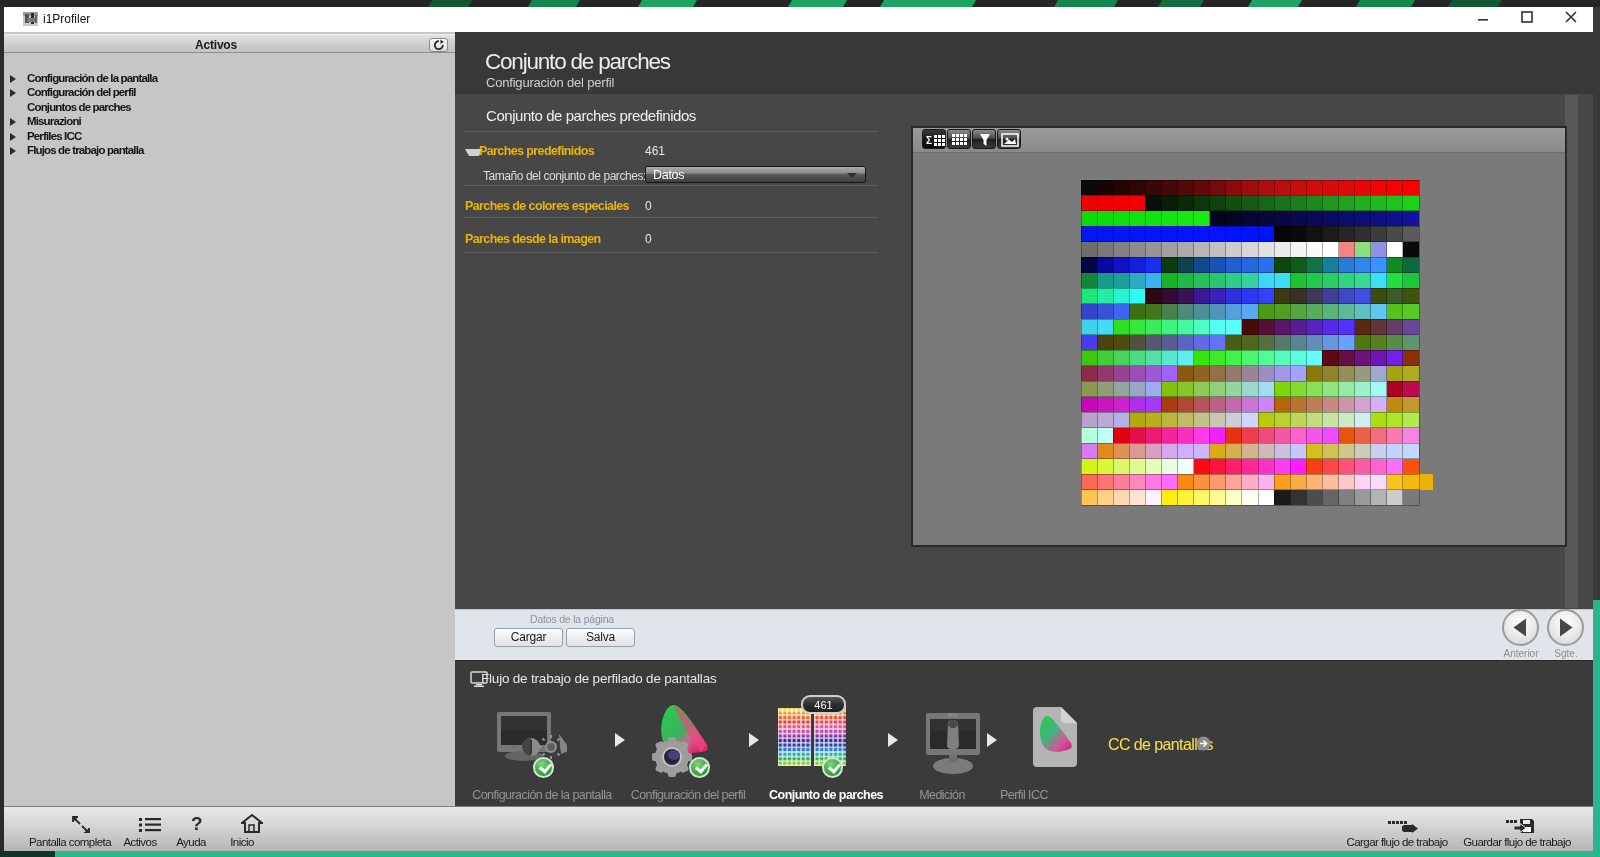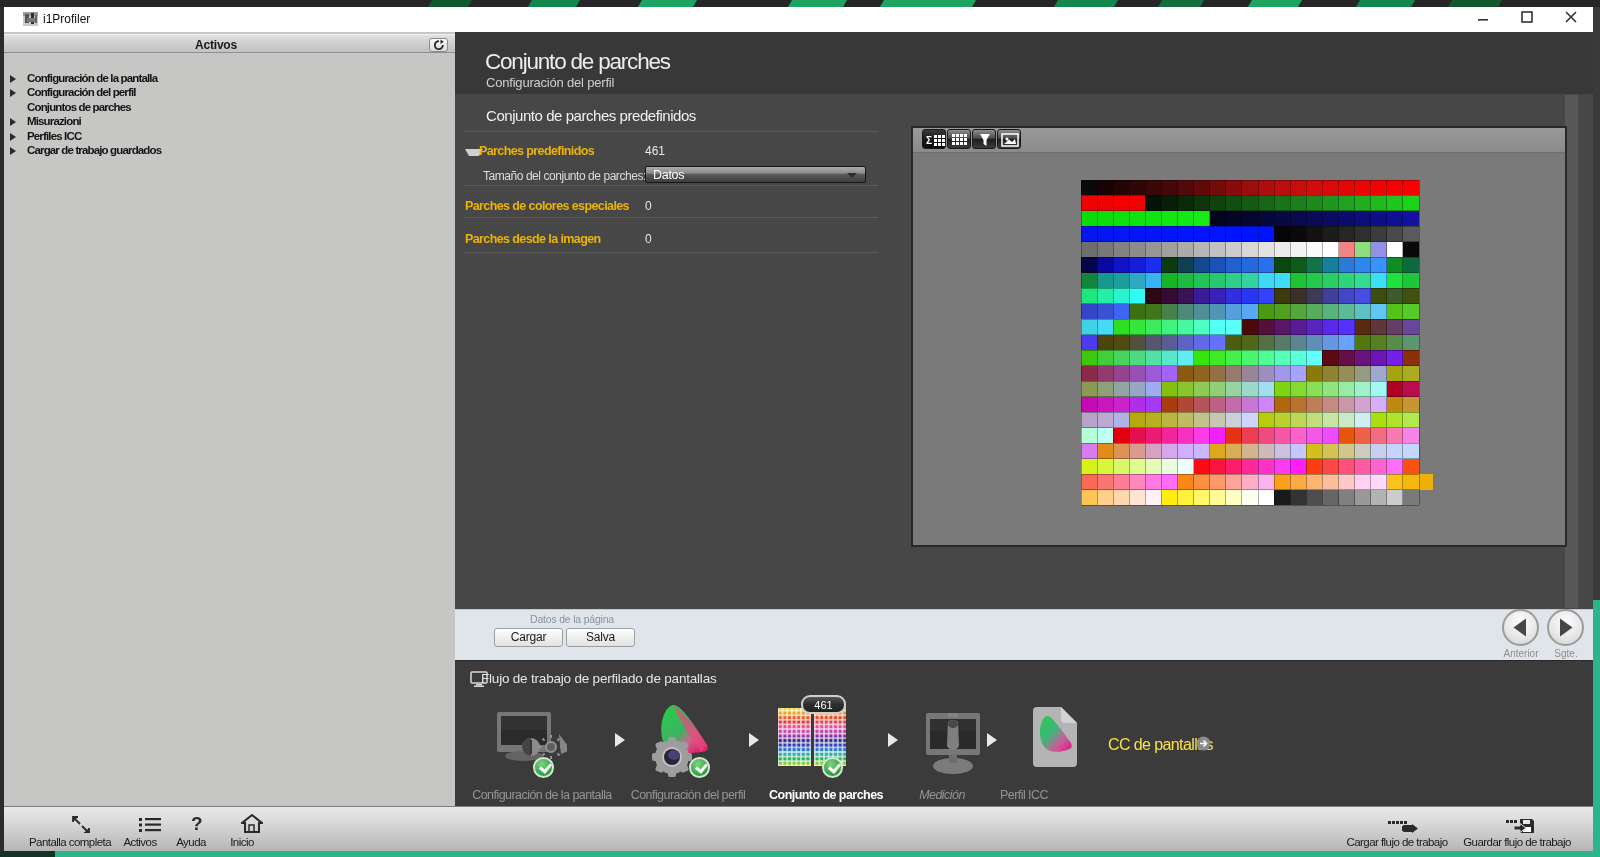--- a/index.html
+++ b/index.html
@@ -114,21 +114,21 @@
 <div class="tri" style="top:75px;"></div>
     <div class="treerow" style="top:72px;">Configuración de la pantalla</div>
 <div class="tri" style="top:89px;"></div>
     <div class="treerow" style="top:86px;">Configuración del perfil</div>
 <div class="treerow" style="top:101px;">Conjuntos de parches</div>
 <div class="tri" style="top:118px;"></div>
     <div class="treerow" style="top:115px;">Misurazioni</div>
 <div class="tri" style="top:133px;"></div>
     <div class="treerow" style="top:130px;">Perfiles ICC</div>
 <div class="tri" style="top:147px;"></div>
-    <div class="treerow" style="top:144px;">Cargar de trabajo guardados</div>
+    <div class="treerow" style="top:144px;">Flujos de trabajo pantalla</div>
 <div class="abs" id="content"></div>
 <div class="abs" id="scrollcol"></div>
 <div class="abs" id="pagehdr">
       <div class="abs" id="bigtitle">Conjunto de parches</div>
       <div class="abs" id="subtitle">Configuración del perfil</div>
     </div>
 <div class="abs" id="secthead">Conjunto de parches predefinidos</div>
 <div class="sep" style="top:131px;"></div>
 <div class="sep" style="top:185px;"></div>
 <div class="sep" style="top:217px;"></div>
@@ -756,21 +756,21 @@
 <path d="M12 40 C6 28 10 12 16 11 C20 10 30 24 40 38 C42 42 40 44 36 45 C28 48 16 48 12 40 Z" fill="url(#gam2)"></path>
 </svg></div>
 
 <div class="wfarrow" style="left:615px;"></div>
 <div class="wfarrow" style="left:749px;"></div>
 <div class="wfarrow" style="left:888px;"></div>
 <div class="wfarrow" style="left:987px;"></div>
 <div class="wflabel" style="left:452px;width:180px;">Configuración de la pantalla</div>
 <div class="wflabel" style="left:598px;width:180px;">Configuración del perfil</div>
 <div class="wflabel on" style="left:736px;width:180px;">Conjunto de parches</div>
-<div class="wflabel" style="left:852px;width:180px;font-style:italic;">Medición</div>
+<div class="wflabel" style="left:852px;width:180px;">Medición</div>
 <div class="wflabel" style="left:934px;width:180px;">Perfil ICC</div>
 <div id="ccpant">CC de pantallas</div>
 <div class="abs" style="left:1186px;top:736px;"><svg width="15" height="15">
         <circle cx="7.5" cy="7.5" r="7" fill="#8a8a8a"></circle>
         <path d="M4 7.5 H10 M7.5 4.5 L10.5 7.5 L7.5 10.5" stroke="#fff" stroke-width="1.5" fill="none"></path>
       </svg></div>
 <div class="abs" id="btoolbar"></div>
 <div class="abs" id="botstrip"></div>
 <div class="abs" id="botstripL"></div>
 <div class="abs" style="left:61px;top:815px;"><svg width="20" height="18">

